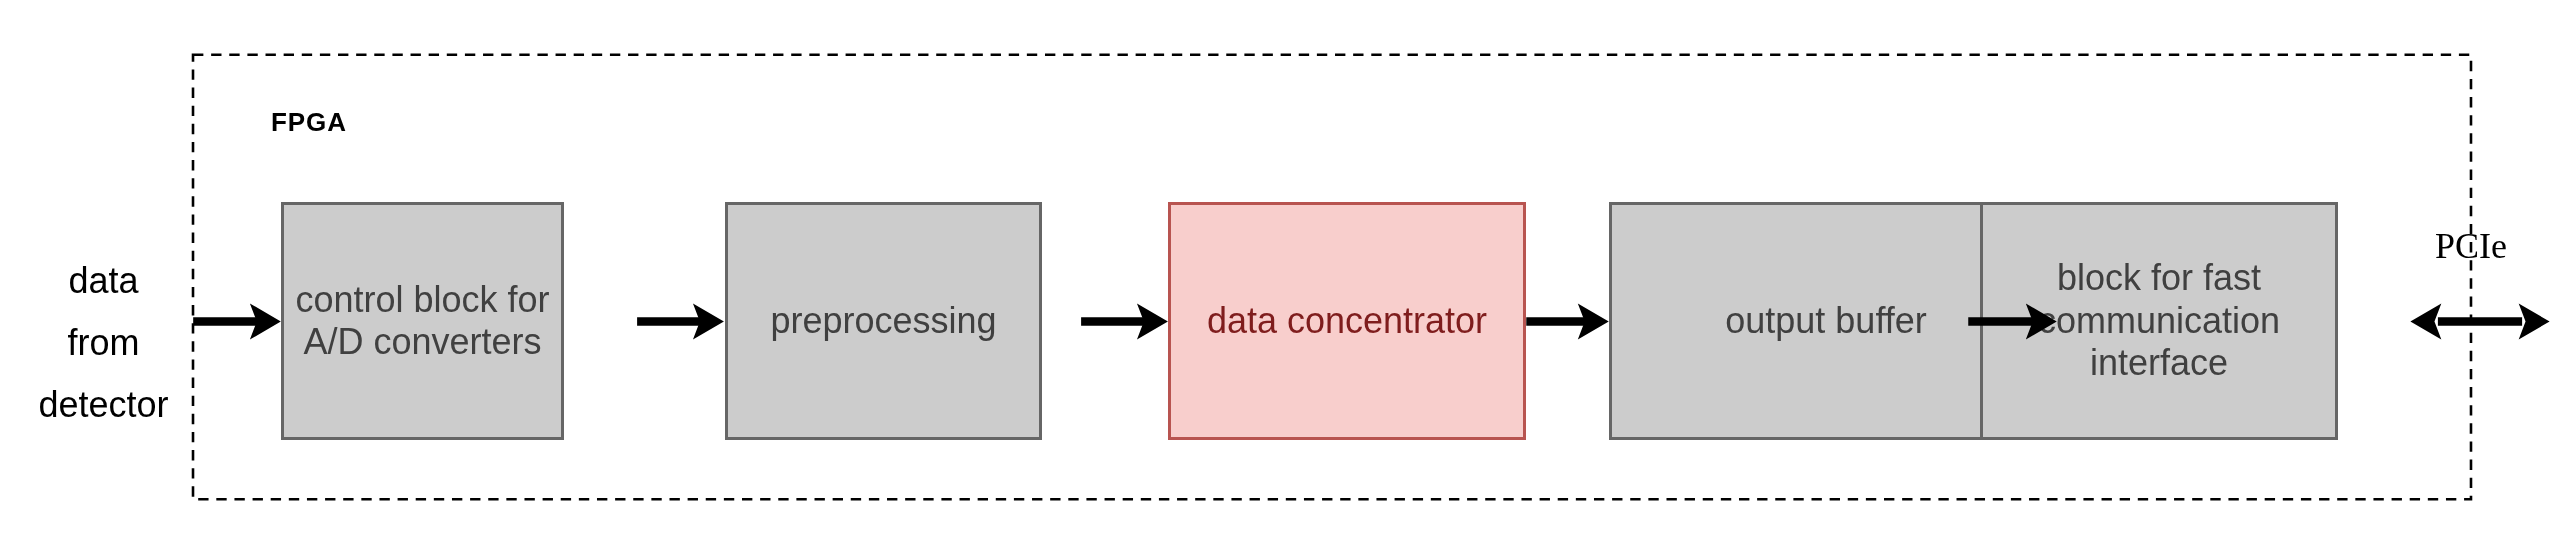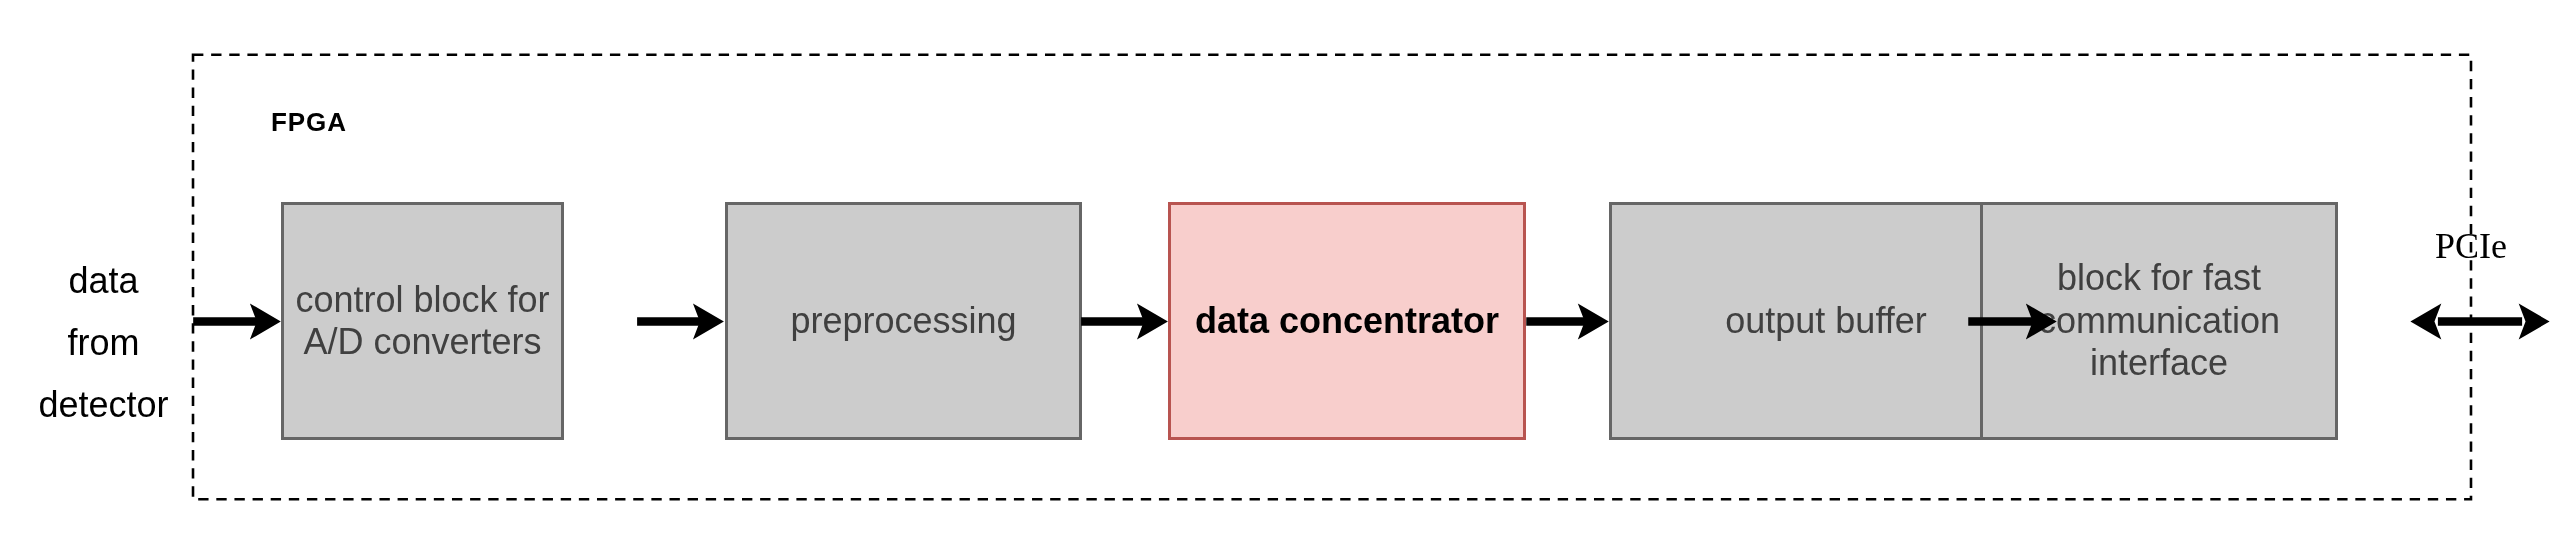--- a/index.html
+++ b/index.html
@@ -31,21 +31,21 @@
   }
   .block{
     position:absolute;top:202px;height:238px;
     box-sizing:border-box;
     background:#cccccc;border:3.5px solid #666666;
     display:flex;align-items:center;justify-content:center;
     text-align:center;
     font-size:36px;line-height:1.18;color:#404040;
   }
   .block.highlight{
-    background:#f8cecc;border-color:#b85450;color:#000000;font-weight:bold;
+    background:#f8cecc;border-color:#b85450;color:#7f1d1d;
   }
   .block .lbl{white-space:pre-line;padding:0 5.2px;}
   .arrow{position:absolute;top:294px;}
 </style>
 </head>
 <body>
 
 <div class="canvas">
 
   <svg class="boundary" width="2282" height="448" viewBox="0 0 2643 519">
@@ -56,21 +56,21 @@
 
   <div class="side-label input-label">data
 from
 detector</div>
 
   <div class="block" style="left:281px;width:283px;">
     <span class="lbl">control block for
 A/D converters</span>
   </div>
 
-  <div class="block" style="left:725px;width:357px;">
+  <div class="block" style="left:725px;width:317px;">
     <span class="lbl">preprocessing</span>
   </div>
 
   <div class="block highlight" style="left:1168px;width:358px;">
     <span class="lbl">data concentrator</span>
   </div>
 
   <div class="block" style="left:1609px;width:434px;">
     <span class="lbl">output buffer</span>
   </div>

